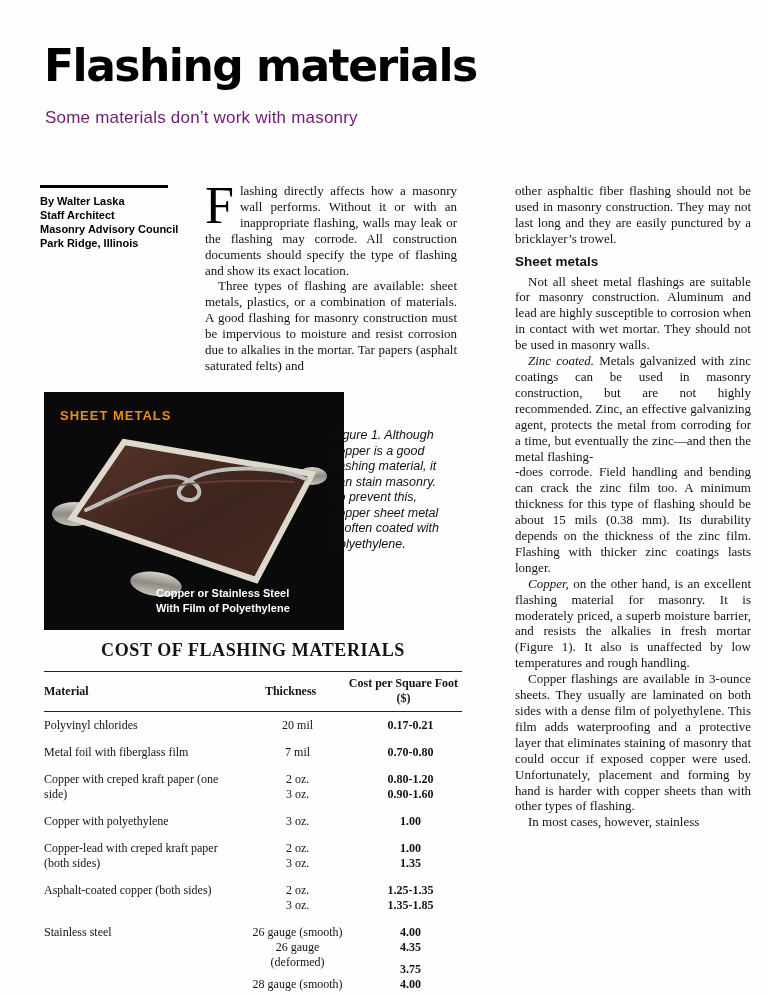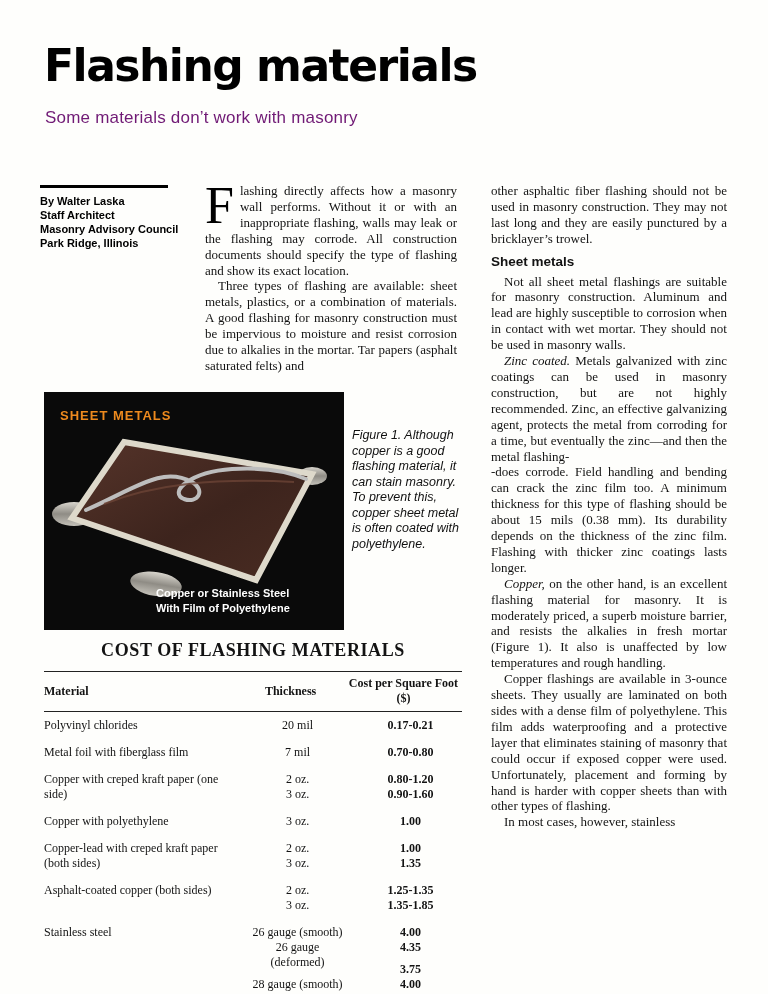--- a/index.html
+++ b/index.html
@@ -23,21 +23,21 @@
   
   .byline { position:absolute; left:40px; top:185px; width:150px; }
   .byline-rule { width:128px; height:3px; background:#000; margin-bottom:6px; }
   .byline-lines {
     font-family:"Liberation Sans", sans-serif; font-weight:bold;
     font-size:11px; line-height:14px; color:#000;
   }
   
   .col { position:absolute; top:183px; font-size:13px; line-height:15.9px; text-align:justify; }
   .col-mid   { left:205px; width:252px; }
-  .col-right { left:491px; width:236px; }
+  .col-right { left:515px; width:236px; }
   .col p { margin:0; }
   .col p.indent { text-indent:13px; }
   .dropcap {
     float:left; font-size:52px; line-height:44px;
     padding:1px 6px 0 0; font-family:"Liberation Serif", serif; color:#000;
   }
   .subhead {
     font-family:"Liberation Sans", sans-serif; font-weight:bold;
     font-size:13.5px; margin:7px 0 4px 0; text-align:left;
   }
@@ -49,21 +49,21 @@
   }
   .figure svg { display:block; }
   .fig-label {
     font-family:"Liberation Sans", sans-serif; font-weight:bold;
     font-size:13px; letter-spacing:1px;
   }
   .fig-inner-caption {
     font-family:"Liberation Sans", sans-serif; font-weight:bold; font-size:11px;
   }
   .fig-caption {
-    position:absolute; left:352px; top:428px; width:116px;
+    position:absolute; left:332px; top:428px; width:116px;
     font-family:"Liberation Sans", sans-serif; font-style:italic;
     font-size:12.5px; line-height:15.5px; color:#111;
   }
   
   .table-wrap { position:absolute; left:44px; top:640px; width:418px; }
   .table-title {
     text-align:center; font-weight:bold; font-size:18px;
     letter-spacing:0.6px; margin-bottom:10px;
   }
   table.cost { width:100%; border-collapse:collapse; font-size:12px; }

